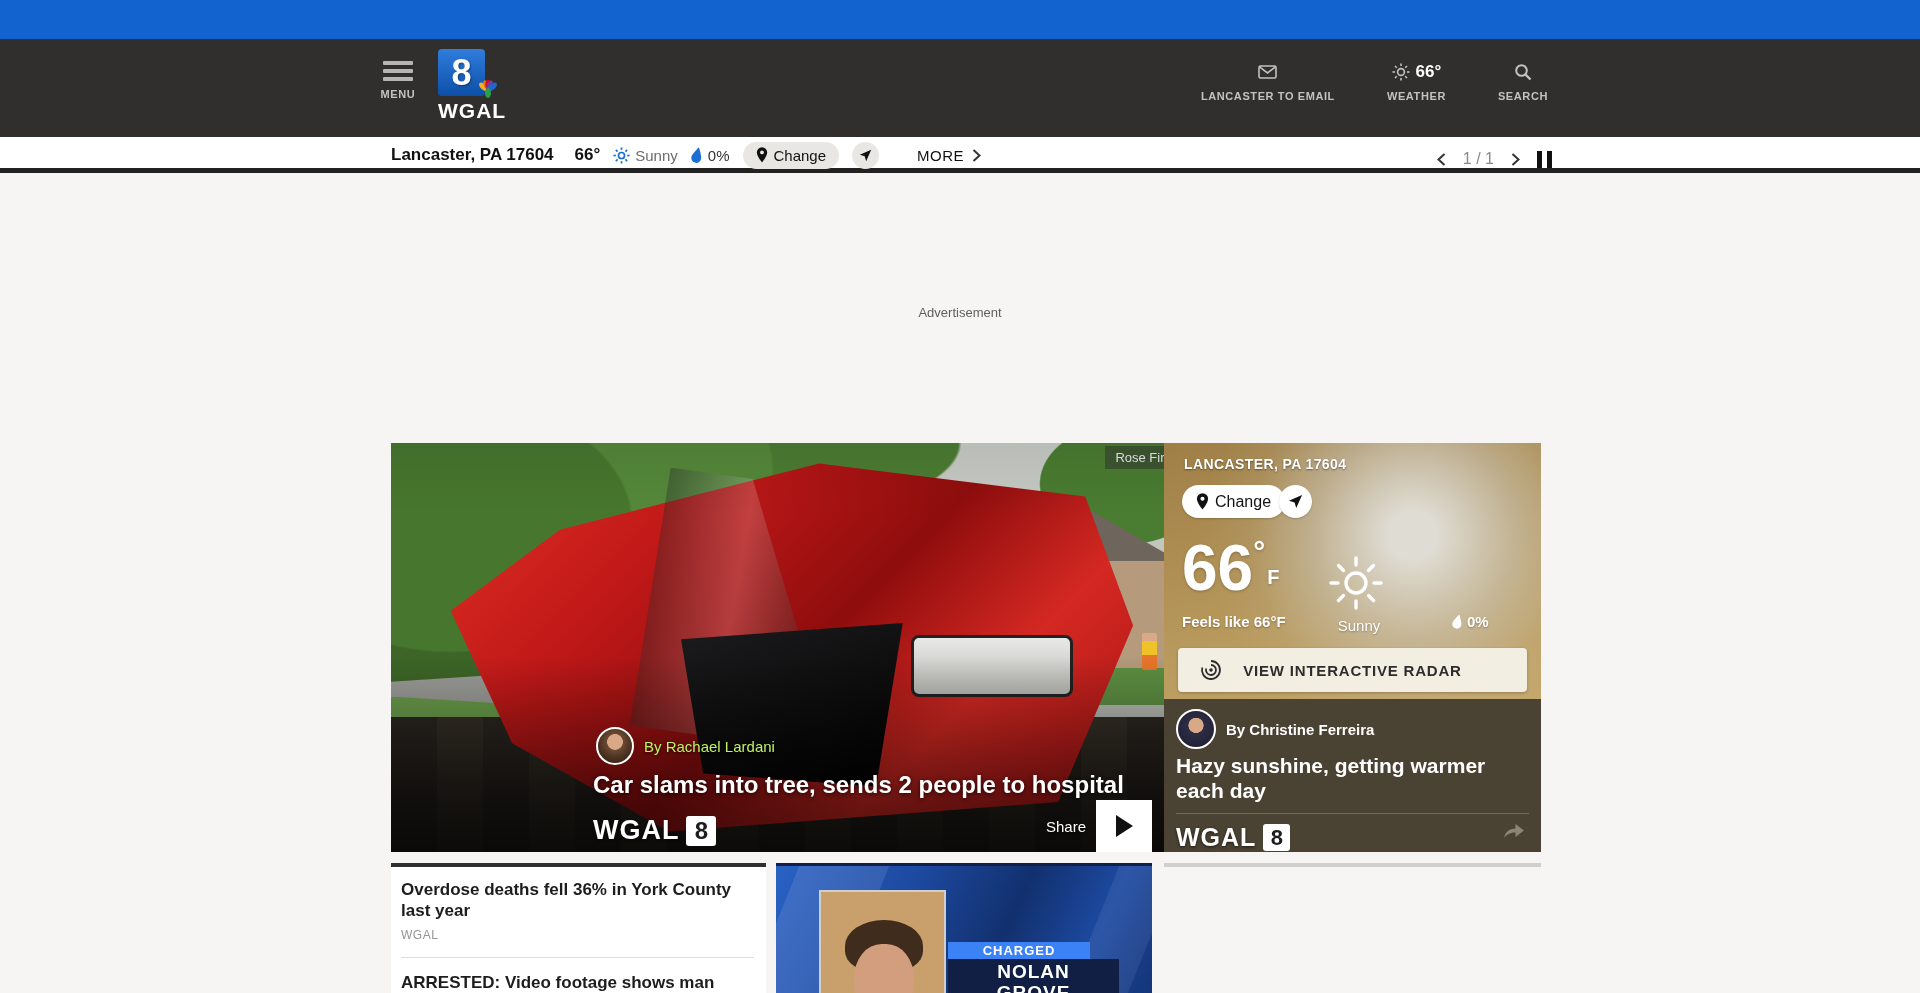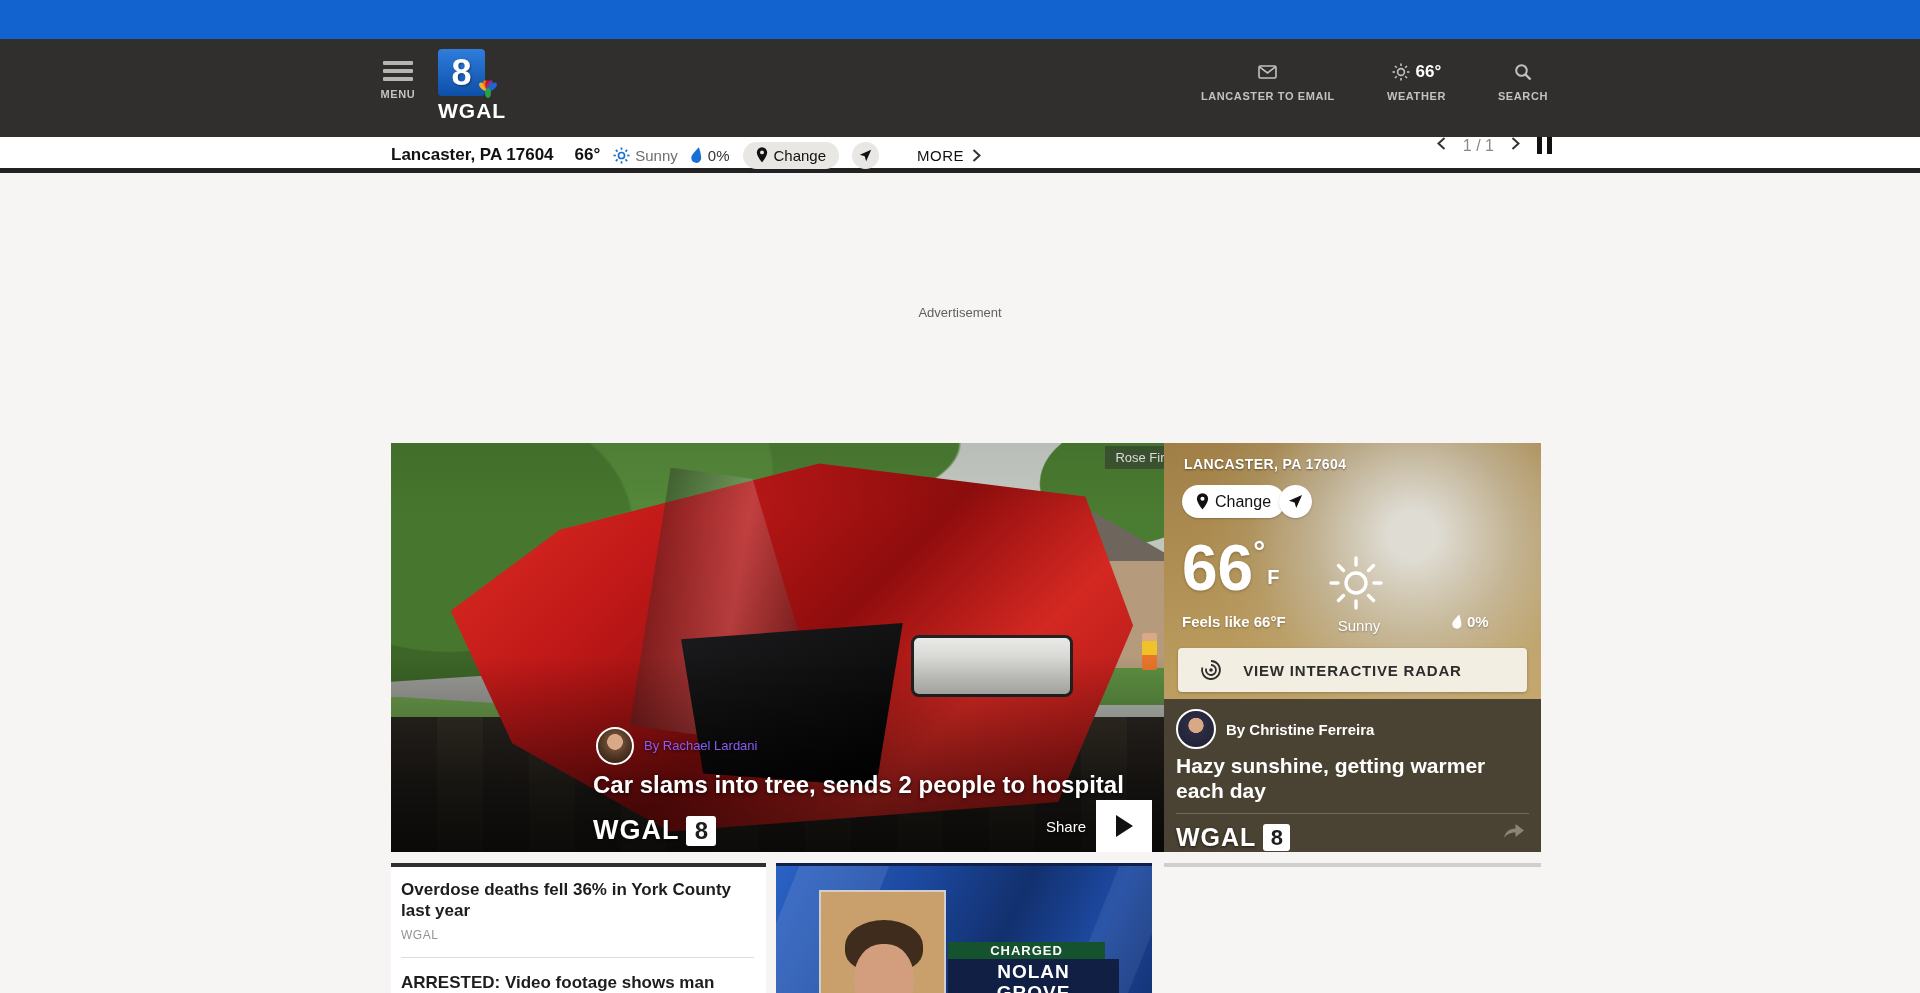--- a/index.html
+++ b/index.html
@@ -39,21 +39,21 @@
   #alertbar { left:0; top:137px; width:1920px; height:36px; background:#fff; border-bottom:5px solid #222; }
   #alert-left { left:391px; top:0; height:36px; display:flex; align-items:center; gap:13px; }
   .ab-loc { font-weight:bold; font-size:17px; color:#111; }
   .ab-temp { font-weight:bold; font-size:17px; color:#111; margin-left:8px; }
   .ab-cond { font-size:15px; color:#6d6d6d; }
   .ab-precip { font-size:15px; color:#333; }
   .ico-row { display:flex; align-items:center; gap:5px; }
   .pill { display:flex; align-items:center; gap:6px; background:#e9e7e3; border-radius:14px; height:27px; padding:0 13px; font-size:15px; color:#111; cursor:pointer; }
   .circle-btn { width:27px; height:27px; border-radius:50%; background:#e9e7e3; display:flex; align-items:center; justify-content:center; cursor:pointer; }
   #alert-more { left:917px; top:0; height:36px; display:flex; align-items:center; gap:8px; font-size:15px; color:#111; letter-spacing:.5px; cursor:pointer; }
-  #alert-pager { right:368px; top:0; height:44px; display:flex; align-items:flex-start; gap:17px; }
+  #alert-pager { right:368px; top:0; height:44px; display:flex; align-items:center; gap:17px; }
   .pager-count { color:#8a8a8a; font-size:16px; }
   .pause-ico { width:15px; height:17px; border-left:5px solid #111; border-right:5px solid #111; cursor:pointer; }
   .chev-btn { display:flex; align-items:center; cursor:pointer; }
 
   
   #ad-label { left:960px; top:305px; transform:translateX(-50%); color:#5f5f5f; font-size:13px; }
 
   
   #story { left:391px; top:443px; width:853px; height:409px; background:#23201c; overflow:hidden; cursor:pointer; }
   #story .sky { inset:0; background:linear-gradient(180deg,#c9cdc7 0%,#b9beb6 55%,#a9afa7 100%); }
@@ -79,21 +79,21 @@
       background:linear-gradient(135deg,#e03024 0%,#c01818 28%,#8f0d0d 52%,#d42822 72%,#a31212 100%); }
   #story .car-crease { left:28%; top:6%; width:24%; height:70%; background:linear-gradient(100deg,rgba(0,0,0,.45),rgba(255,255,255,.18) 50%,rgba(0,0,0,.4)); clip-path:polygon(20% 0,60% 4%,100% 100%,0 90%); }
   #story .engine { left:34%; top:44%; width:26%; height:40%; background:linear-gradient(160deg,#1c1c1e,#000); clip-path:polygon(0 10%,100% 0,88% 100%,10% 92%); }
   #story .headlight { left:61%; top:47%; width:19%; height:15%; background:linear-gradient(180deg,#e9e9e7,#b9b9b4); border-radius:8px; border:3px solid #222; }
   #story .truck { left:93.2%; top:44%; width:6.8%; height:33%; background:linear-gradient(180deg,#f0f0ee 0 52%,#d02020 52% 66%,#e8e8e4 66% 100%); border-radius:3px; }
   #story .person { left:88%; top:46.5%; width:1.8%; height:9%; background:linear-gradient(180deg,#d9a886 0 22%,#f0c22a 22% 60%,#e8762a 60%); border-radius:2px; }
   #story .shade { inset:0; background:linear-gradient(180deg,rgba(0,0,0,.08) 0,transparent 18%,transparent 52%,rgba(0,0,0,.45) 84%,rgba(0,0,0,.62) 100%); }
   .credit-tag { right:3px; top:3px; background:rgba(45,45,45,.5); color:#dcdcdc; font-size:13px; padding:4px 10px; }
   .avatar { border-radius:50%; border:2px solid #fff; background:radial-gradient(circle at 50% 38%,#d9a886 28%,#6b4a33 30%,#4a3121 60%,#2c1d13 100%); }
   #story-avatar { left:205px; top:284px; width:38px; height:38px; }
-  #story-byline { left:253px; top:295px; color:#8b5cf6; font-size:13px; text-shadow:0 1px 3px rgba(0,0,0,.7); }
+  #story-byline { left:253px; top:295px; color:#bef264; font-size:15px; text-shadow:0 1px 3px rgba(0,0,0,.7); }
   #story-headline { left:202px; top:328px; width:580px; color:#fff; font-size:24px; font-weight:bold; text-shadow:0 1px 4px rgba(0,0,0,.7); }
   .wm-logo { display:flex; align-items:center; gap:7px; }
   .wm-logo .wm-name { color:#fff; font-weight:bold; letter-spacing:1px; text-shadow:0 1px 3px rgba(0,0,0,.6); }
   .wm-box { background:#fff; border-radius:3px; display:flex; align-items:center; justify-content:center; position:relative; }
   .wm-box .eight { color:#1d1d1d; font-weight:bold; line-height:1; }
   #story-logo { left:202px; top:372px; }
   #story-logo .wm-name { font-size:27px; }
   #story-logo .wm-box { width:30px; height:30px; }
   #story-logo .eight { font-size:24px; }
   #story-share { left:655px; top:375px; color:#fff; font-size:15px; text-shadow:0 1px 3px rgba(0,0,0,.7); cursor:pointer; }
@@ -139,21 +139,21 @@
   
   #graphic { left:776px; top:863px; width:376px; height:130px; overflow:hidden; background:#163a80; cursor:pointer; }
   #graphic .bg { left:0; top:0; width:376px; height:212px;
       background:linear-gradient(115deg,#2a62c4 0%,#1d4aa2 30%,#12306e 55%,#1d4aa2 75%,#0f2a63 100%); }
   #graphic .streak1 { left:-20px; top:-10px; width:90px; height:240px; background:rgba(255,255,255,.10); transform:skewX(-22deg); }
   #graphic .streak2 { left:300px; top:-10px; width:60px; height:240px; background:rgba(255,255,255,.07); transform:skewX(-22deg); }
   #graphic .topline { left:0; top:0; width:376px; height:3px; background:#10204a; }
   #graphic .photo { left:43px; top:27px; width:127px; height:170px; background:#c9a06c; border:2px solid #cfcfcf; }
   #graphic .hair { left:24px; top:28px; width:78px; height:52px; background:#3f2c1d; border-radius:50% 50% 40% 40%; }
   #graphic .face { left:33px; top:52px; width:60px; height:74px; background:#d29e7e; border-radius:46% 46% 50% 50%; }
-  #graphic .redbar { left:172px; top:79px; width:157px; height:17px; background:#14532d; color:#fff; font-weight:bold; font-size:13px; letter-spacing:1px; display:flex; align-items:center; justify-content:center; }
+  #graphic .redbar { left:172px; top:79px; width:142px; height:17px; background:#3b82f6; color:#fff; font-weight:bold; font-size:13px; letter-spacing:1px; display:flex; align-items:center; justify-content:center; }
   #graphic .navy { left:172px; top:96px; width:171px; height:116px; background:#111f44; color:#fff; font-weight:bold; font-size:19px; line-height:21px; text-align:center; padding-top:2px; letter-spacing:1px; }
 
   #right-divider { left:1164px; top:863px; width:377px; height:4px; background:#cfcfcf; }
 </style>
 </head>
 <body>
 
 <div id="banner" class="abs">
 </div>
 

